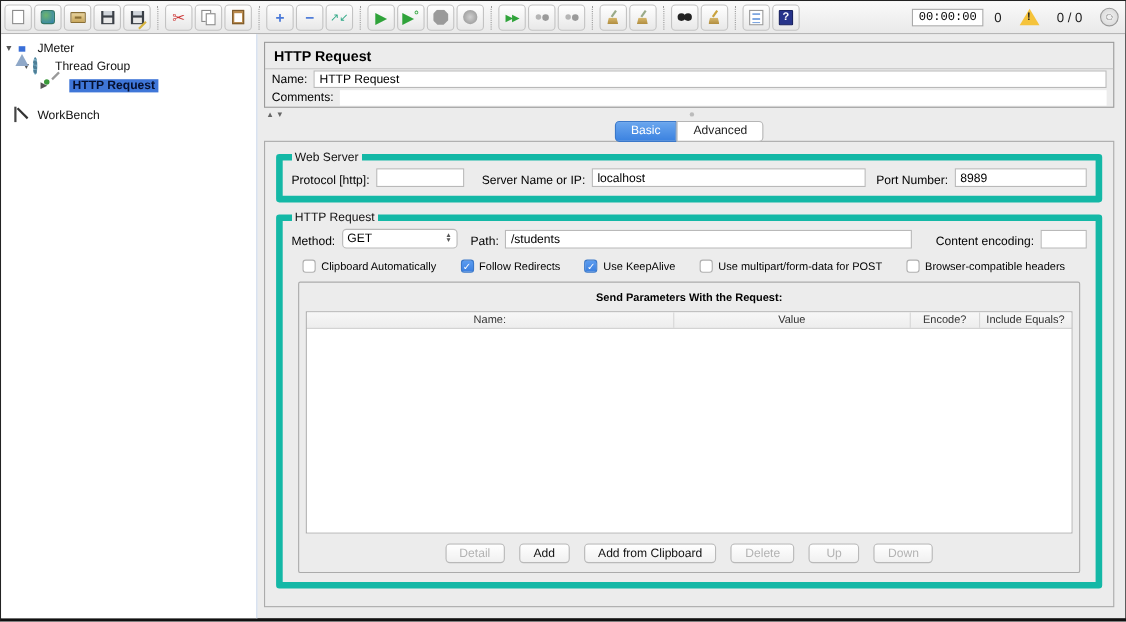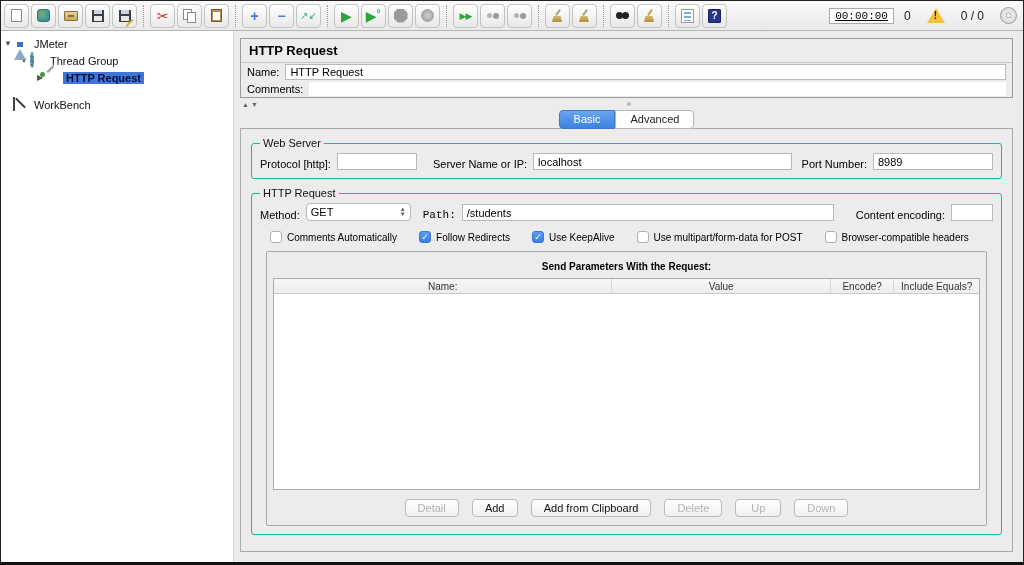--- a/index.html
+++ b/index.html
@@ -21,21 +21,20 @@
     width:25px; height:24px; display:flex; align-items:center; justify-content:center;
     border:1px solid #c3c3c3; border-radius:4px;
     background:linear-gradient(#ffffff,#e8e8e8);
     font-size:13px; cursor:default; flex:0 0 auto;
   }
   .sep { width:1px; height:22px; border-left:1px dotted #9a9a9a; margin:0 4px; flex:0 0 auto; }
   .spacer { flex:1; }
   .statusbox {
     background:#fff; border:1px solid #a9a9a9; font-size:11px; padding:1px 5px;
     font-family:"Liberation Mono", monospace;
-    text-decoration:underline;
   }
   .statustxt { font-size:12px; color:#222; margin:0 8px; }
   .warn-tri {
     width:0; height:0; border-left:9px solid transparent; border-right:9px solid transparent;
     border-bottom:15px solid #f5c33b; position:relative; display:inline-block; margin:0 6px;
   }
   .warn-tri::after { content:"!"; position:absolute; left:-2px; top:2px; font-size:10px; font-weight:bold; color:#222; }
   .runind {
     width:17px; height:17px; border-radius:50%; border:1px solid #9a9a9a;
     background:radial-gradient(#f2f2f2,#d4d4d4); position:relative; margin-left:6px;
@@ -110,21 +109,21 @@
   .split .grip { position:absolute; left:50%; width:4px; height:4px; border-radius:50%; background:#bbb; }
   
   .mactabs { display:flex; justify-content:center; height:19px; margin-bottom:-1px; position:relative; z-index:2; }
   .mactab { font-size:11px; padding:2px 14px; background:#fff; border:1px solid #b5b5b5; color:#222; }
   .mactab:first-child { border-radius:4px 0 0 4px; }
   .mactab:last-child { border-radius:0 4px 4px 0; }
   .mactab.sel { background:linear-gradient(#6aa6ee,#3b82e0); color:#fff; border-color:#3b78c9; }
   
   .tabpanel { flex:1; border:1px solid #ababab; background:#ececec; padding:6px 8px 10px 8px;
     display:flex; flex-direction:column; margin-bottom:11px; }
-  fieldset { border:1px solid #14b8a6; border-radius:3px; padding:4px 8px 8px 8px; margin:2px 2px 6px 2px; }
+  fieldset { border:6px solid #14b8a6; border-radius:3px; padding:4px 8px 8px 8px; margin:2px 2px 6px 2px; }
   legend { font-size:11px; padding:0 3px; color:#111; }
   .inline-row { display:flex; align-items:flex-end; font-size:11px; gap:6px; }
   .inline-row input { border:1px solid #b9b9b9; background:#fff; height:17px; font-size:11px;
     font-family:"Liberation Sans",sans-serif; padding:0 4px; }
   .in-sm { width:80px; } .in-grow { flex:1; } .in-port { width:120px; } .in-enc { width:42px; }
   .methodsel { display:flex; align-items:center; border:1px solid #b9b9b9; background:#fff;
     border-radius:4px; height:18px; width:105px; padding:0 4px; font-size:11px; justify-content:space-between; }
   .stepper { font-size:6px; line-height:5px; color:#555; text-align:center; }
   .fs-http { flex:1; display:flex; flex-direction:column; }
   .chk-row { display:flex; align-items:center; gap:22px; font-size:10px; margin:10px 4px 8px 10px; }
@@ -315,30 +314,30 @@
 
       <fieldset class="fs-http">
         <legend>HTTP Request</legend>
 
         <div class="inline-row">
           <label>Method:</label>
           <span class="methodsel">
             <span>GET</span>
             <span class="stepper">▲<br>▼</span>
           </span>
-          <label style="margin-left:6px;font-family:Liberation Mono, monospace;">Path:</label>
+          <label style="margin-left:6px;">Path:</label>
           <input type="text" readonly="" class="in-grow" value="/students" style="">
           <label style="margin-left:16px;">Content encoding:</label>
           <input type="text" readonly="" class="in-enc" value="" style="">
         </div>
 
         <div class="chk-row">
           <span class="chk">
             <span class="box"></span>
-            <span>Comments Automatically</span>
+            <span>Clipboard Automatically</span>
           </span>
           <span class="chk">
             <span class="box on">✓</span>
             <span>Follow Redirects</span>
           </span>
           <span class="chk">
             <span class="box on">✓</span>
             <span>Use KeepAlive</span>
           </span>
           <span class="chk">

